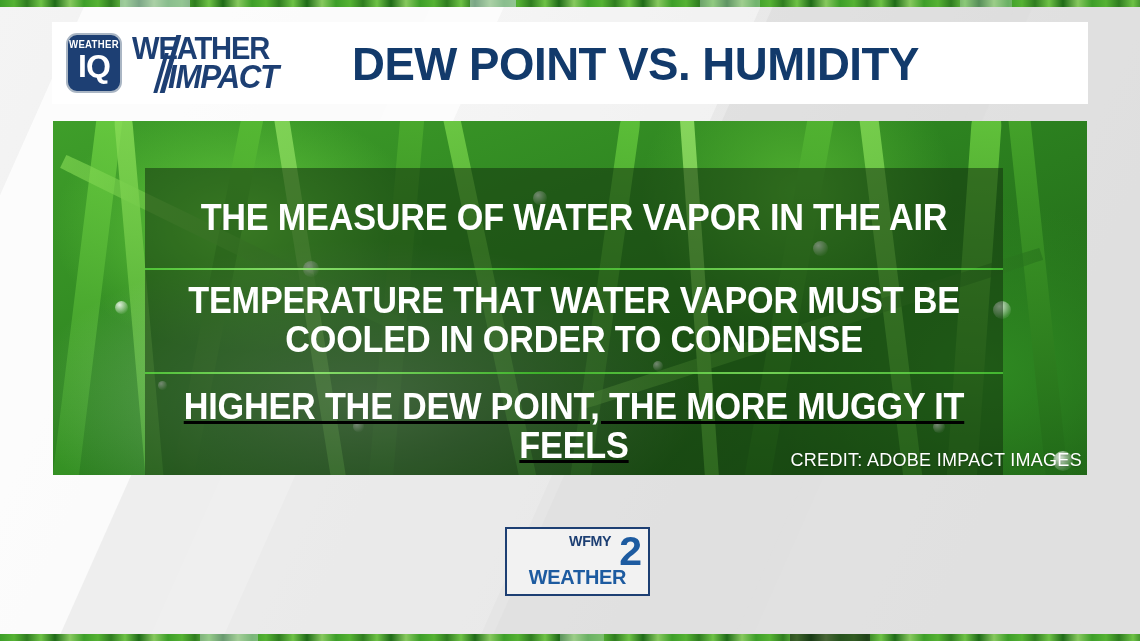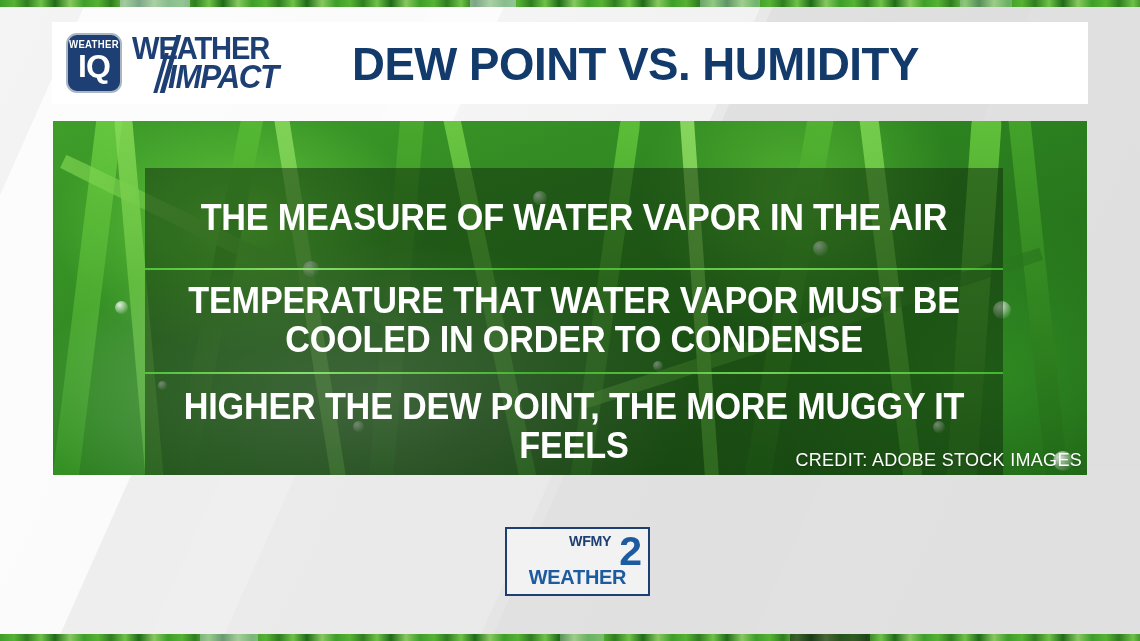--- a/index.html
+++ b/index.html
@@ -230,21 +230,21 @@
   .tp-block {
     position: relative;
     background: rgba(18, 46, 14, 0.52);
     display: flex;
     align-items: center;
     justify-content: center;
     box-sizing: border-box;
   }
   .tp-block.b1 { height: 100px; }
   .tp-block.b2 { height: 102px; justify-content: center; }
-  .tp-block.b3 { height: 105px; }
+  .tp-block.b3 { height: 105px; text-decoration: underline; }
   .tp-rule {
     height: 2px;
     background: linear-gradient(90deg,
       rgba(80,200,55,0.85) 0%, rgba(140,225,110,0.95) 18%,
       rgba(60,180,40,0.9) 46%, rgba(120,215,90,0.9) 72%,
       rgba(70,190,50,0.85) 100%);
   }
   .tp-text {
     color: #ffffff;
     font-weight: 700;
@@ -438,21 +438,21 @@
       <div class="tp-block b2">
         <div class="tp-text">TEMPERATURE THAT WATER VAPOR MUST BE
 COOLED IN ORDER TO CONDENSE</div>
       </div>
       <div class="tp-rule"></div>
       <div class="tp-block b3">
         <div class="tp-text">HIGHER THE DEW POINT, THE MORE MUGGY IT FEELS</div>
       </div>
     </div>
 
-    <div class="credit">CREDIT: ADOBE STOCK IMAGES</div>
+    <div class="credit">CREDIT: ADOBE IMPACT IMAGES</div>
   </div>
 
   <div class="station-logo">
     <div class="sl-wfmy">WFMY</div>
     <div class="sl-two">2</div>
     <div class="sl-weather">WEATHER</div>
   </div>
 
 </div>
 

